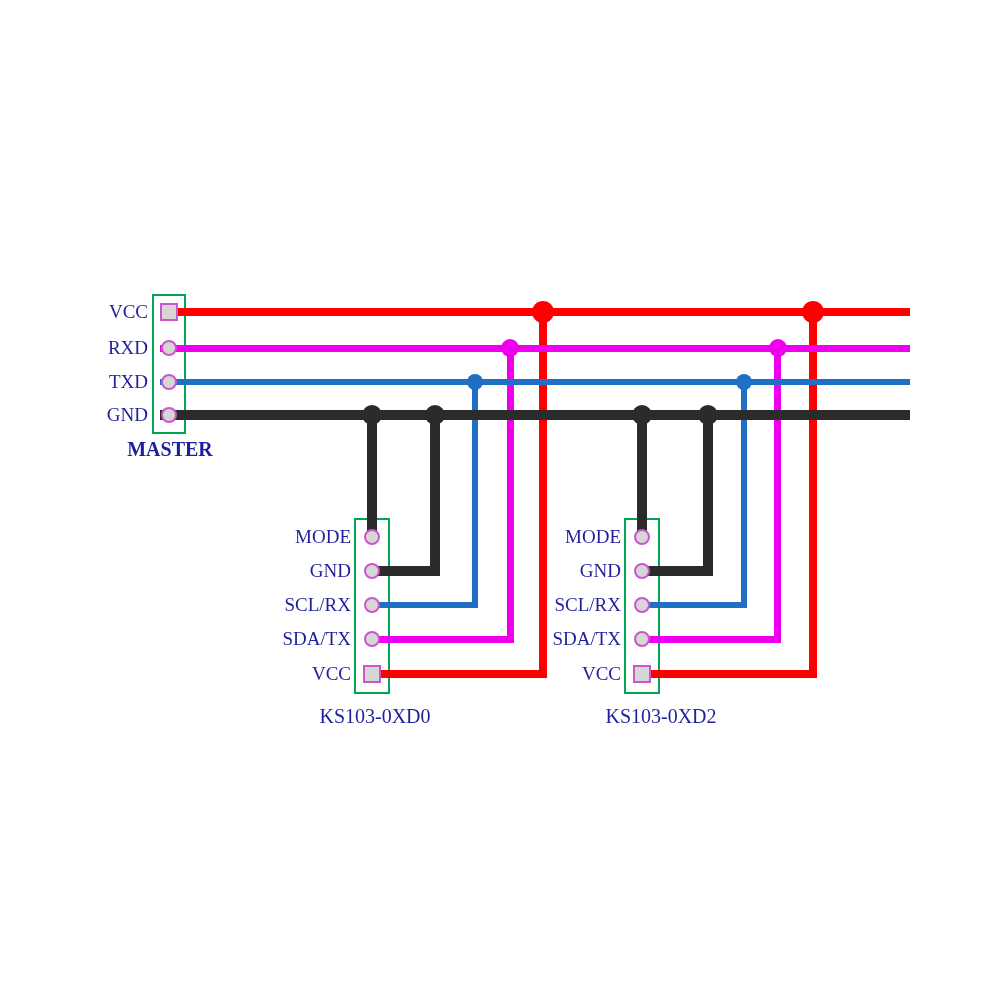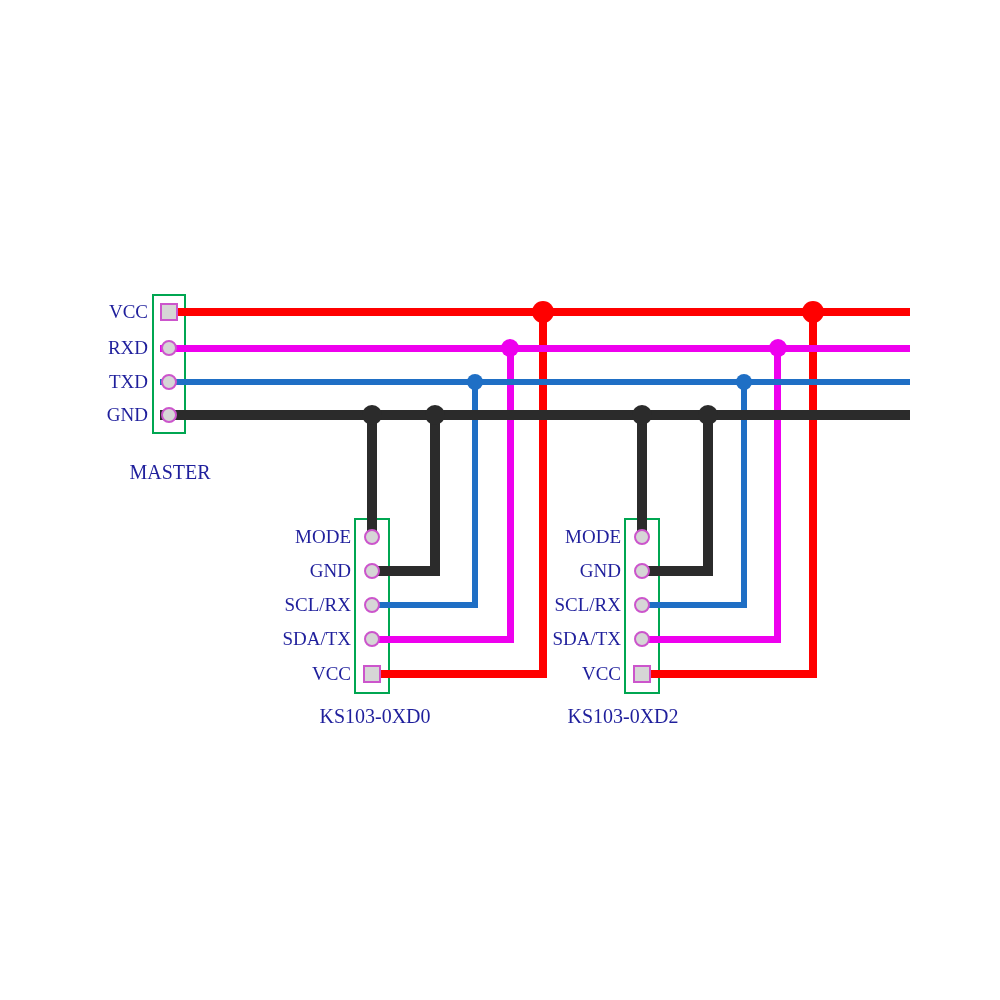--- a/index.html
+++ b/index.html
@@ -95,29 +95,29 @@
   <div class="pin circle" style="left:634px;top:529px;"></div>
   <div class="pin circle" style="left:634px;top:563px;"></div>
   <div class="pin circle" style="left:634px;top:597px;"></div>
   <div class="pin circle" style="left:634px;top:631px;"></div>
   <div class="pin square" style="left:633px;top:665px;"></div>
 
   <div class="lbl right" style="left:70px;top:302px;width:78px;">VCC</div>
   <div class="lbl right" style="left:70px;top:338px;width:78px;">RXD</div>
   <div class="lbl right" style="left:70px;top:372px;width:78px;">TXD</div>
   <div class="lbl right" style="left:70px;top:405px;width:78px;">GND</div>
-  <div class="lbl center name" style="left:105px;top:462px;width:130px;">MASTER</div>
+  <div class="lbl center name" style="left:105px;top:439px;width:130px;font-weight:bold;">MASTER</div>
 
   <div class="lbl right" style="left:225px;top:527px;width:126px;">MODE</div>
   <div class="lbl right" style="left:225px;top:561px;width:126px;">GND</div>
   <div class="lbl right" style="left:225px;top:595px;width:126px;">SCL/RX</div>
   <div class="lbl right" style="left:225px;top:629px;width:126px;">SDA/TX</div>
   <div class="lbl right" style="left:225px;top:664px;width:126px;">VCC</div>
   <div class="lbl center name" style="left:292px;top:706px;width:166px;">KS103-0XD0</div>
 
   <div class="lbl right" style="left:495px;top:527px;width:126px;">MODE</div>
   <div class="lbl right" style="left:495px;top:561px;width:126px;">GND</div>
   <div class="lbl right" style="left:495px;top:595px;width:126px;">SCL/RX</div>
   <div class="lbl right" style="left:495px;top:629px;width:126px;">SDA/TX</div>
   <div class="lbl right" style="left:495px;top:664px;width:126px;">VCC</div>
-  <div class="lbl center name" style="left:540px;top:706px;width:166px;">KS103-0XD2</div>
+  <div class="lbl center name" style="left:578px;top:706px;width:166px;">KS103-0XD2</div>
 
 </div>
 
 </body></html>

